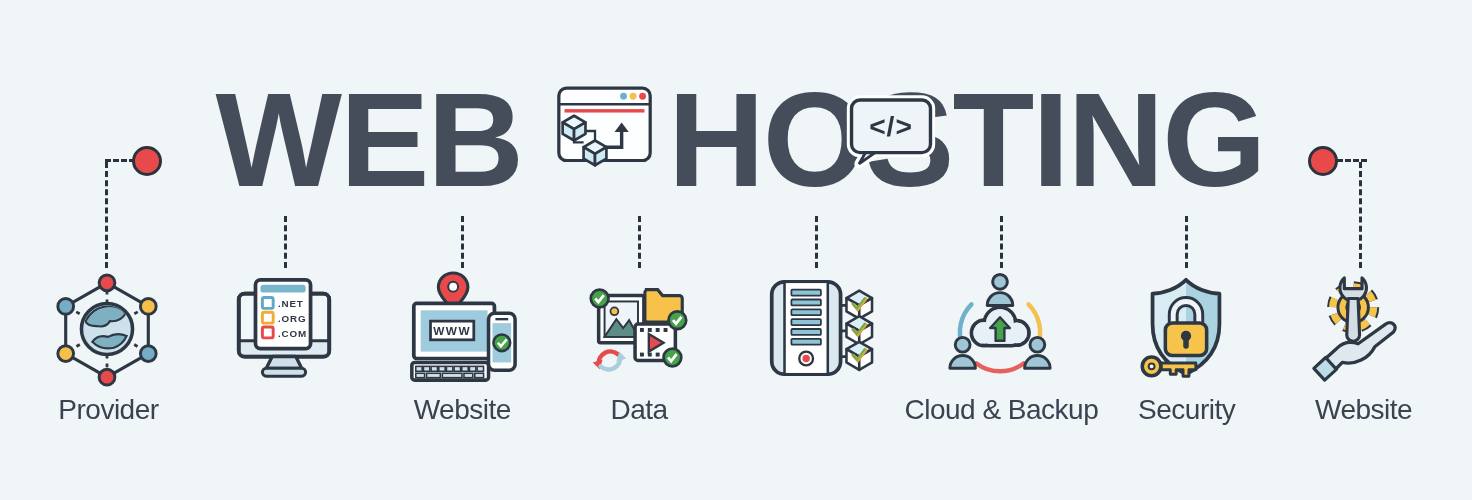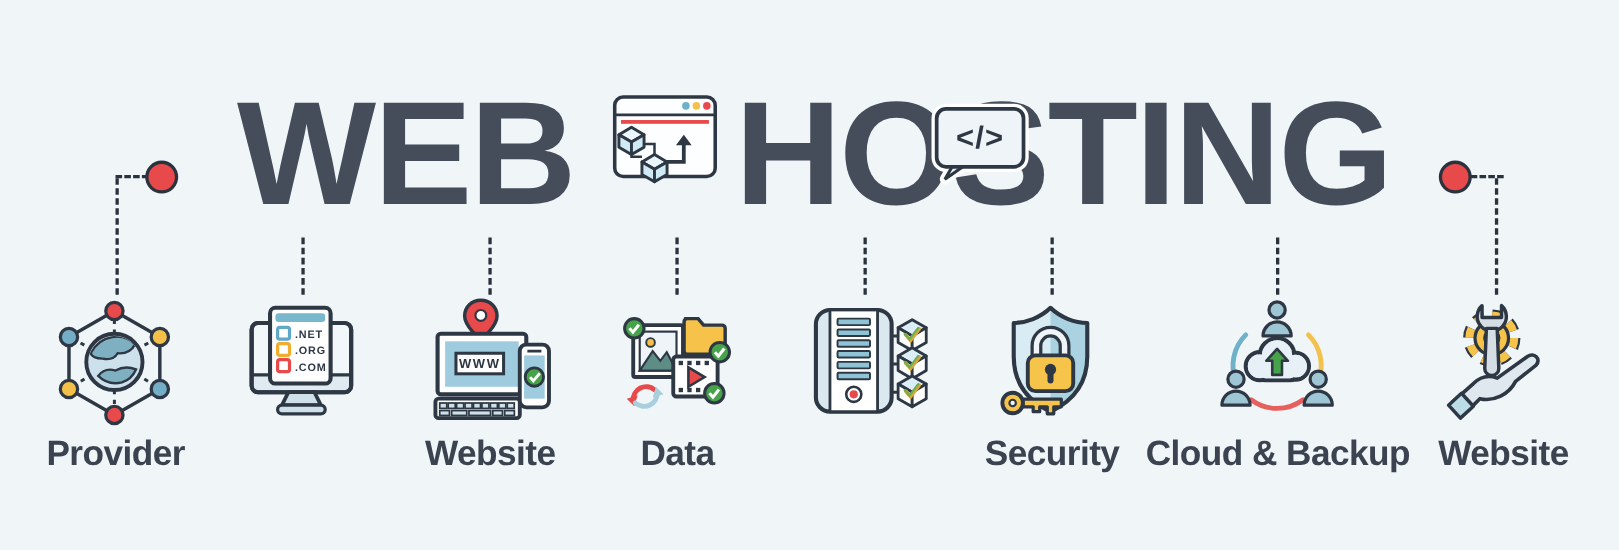--- a/index.html
+++ b/index.html
@@ -38,21 +38,21 @@
   
   .items-row{
     position:absolute;top:216px;left:20px;right:20px;
     display:flex;align-items:flex-start;
   }
   .item{flex:1;display:flex;flex-direction:column;align-items:center;}
   .connector{height:52px;width:0;border-left:3.5px dashed #2a333d;margin-bottom:2px;}
   .connector.hidden{visibility:hidden;}
   .icon-box{width:120px;height:120px;}
   .item-label{
-    margin-top:4px;font-size:32px;font-weight:bold;color:#3b4350;
+    margin-top:4px;font-size:28px;font-weight:normal;color:#3b4350;
     letter-spacing:-.5px;white-space:nowrap;
   }
   svg text.tld{font-family:"Liberation Sans",sans-serif;font-weight:bold;font-size:10px;fill:#2e3844;letter-spacing:.8px;}
   svg text.www{font-family:"Liberation Sans",sans-serif;font-weight:bold;font-size:12px;fill:#2e3844;letter-spacing:1.5px;text-anchor:middle;}
   svg text.code{font-family:"Liberation Sans",sans-serif;font-weight:bold;font-size:30px;fill:#2e3844;letter-spacing:1px;text-anchor:middle;}
 </style>
 </head>
 <body>
 
 <div class="banner">
@@ -285,74 +285,74 @@
             <path d="M98 86 l4.5 5 8 -10.5" stroke="#6fae4e" stroke-width="2"></path>
           </g>
         </svg>
       </div>
     </div>
 
     <div class="item">
       <div class="connector"></div>
       <div class="icon-box">
         <svg width="118" height="118" viewBox="0 0 120 120">
+          <g fill="none" stroke-width="4.5" stroke-linecap="round">
+            <path d="M31 35 A40 40 0 0 0 22 78" stroke="#6fb1c9"></path>
+            <path d="M89 35 A40 40 0 0 1 98 78" stroke="#f2c14e"></path>
+            <path d="M36 95 A40 40 0 0 0 84 95" stroke="#e8605d"></path>
+          </g>
+          <g fill="#9fc6d4" stroke="#2e3844" stroke-width="3" stroke-linejoin="round">
+            <circle cx="60" cy="12" r="7.5"></circle>
+              <path d="M47 36 a13 13 0 0 1 26 0 z"></path>
+            <circle cx="22" cy="76" r="7.5"></circle>
+              <path d="M9 100 a13 13 0 0 1 26 0 z"></path>
+            <circle cx="98" cy="76" r="7.5"></circle>
+              <path d="M85 100 a13 13 0 0 1 26 0 z"></path>
+          </g>
+          <g stroke="#2e3844" stroke-width="3.8" fill="#e7f0f6">
+            <circle cx="44" cy="64" r="13"></circle>
+              <circle cx="60" cy="54" r="16"></circle>
+            <circle cx="77" cy="64" r="12.5"></circle>
+              <rect x="42" y="62" width="37" height="15" rx="7"></rect>
+          </g>
+          <g fill="#e7f0f6">
+            <circle cx="44" cy="64" r="11"></circle>
+              <circle cx="60" cy="54" r="14"></circle>
+            <circle cx="77" cy="64" r="10.5"></circle>
+              <rect x="44" y="64" width="33" height="11" rx="5"></rect>
+          </g>
+          <path d="M60 48 L70 59 H64.5 V72 H55.5 V59 H50 Z" fill="#46a34a" stroke="#2e3844" stroke-width="2.4" stroke-linejoin="round"></path>
+        </svg>
+      </div>
+      <div class="item-label">Cloud &amp; Backup</div>
+    </div>
+
+    <div class="item">
+      <div class="connector"></div>
+      <div class="icon-box">
+        <svg width="118" height="118" viewBox="0 0 120 120">
           <path d="M60 10 C69 19 83 24 94 24 L94 55 C94 82 79 97 60 106 C41 97 26 82 26 55 L26 24 C37 24 51 19 60 10 Z" fill="#d9ecf3"></path>
           <path d="M60 10 C69 19 83 24 94 24 L94 55 C94 82 79 97 60 106 Z" fill="#abd2e0"></path>
           <path d="M60 10 C69 19 83 24 94 24 L94 55 C94 82 79 97 60 106 C41 97 26 82 26 55 L26 24 C37 24 51 19 60 10 Z" fill="none" stroke="#2e3844" stroke-width="3.8" stroke-linejoin="round"></path>
           <path d="M47 56 V45 a13 13 0 0 1 26 0 V56" fill="none" stroke="#2e3844" stroke-width="11"></path>
           <path d="M47 56 V45 a13 13 0 0 1 26 0 V56" fill="none" stroke="#eef4f8" stroke-width="5"></path>
           <rect x="39" y="54" width="42" height="33" rx="7" fill="#f6c44a" stroke="#2e3844" stroke-width="3.6"></rect>
           <circle cx="60" cy="67" r="5.2" fill="#2e3844"></circle>
           <rect x="57.2" y="69" width="5.6" height="11" rx="2.8" fill="#2e3844"></rect>
           <g>
             <path d="M34.5 94.5 H70 V101.5 H63 V108 H57 V101.5 H50 V106 H44 V101.5 H34.5 Z" fill="#f6c44a" stroke="#2e3844" stroke-width="3" stroke-linejoin="round"></path>
             <circle cx="25" cy="98" r="9.5" fill="#f6c44a" stroke="#2e3844" stroke-width="3.6"></circle>
             <circle cx="25" cy="98" r="3" fill="#f0f5f8" stroke="#2e3844" stroke-width="2"></circle>
           </g>
         </svg>
       </div>
       <div class="item-label">Security</div>
     </div>
 
     <div class="item">
-      <div class="connector"></div>
-      <div class="icon-box">
-        <svg width="118" height="118" viewBox="0 0 120 120">
-          <g fill="none" stroke-width="4.5" stroke-linecap="round">
-            <path d="M31 35 A40 40 0 0 0 22 78" stroke="#6fb1c9"></path>
-            <path d="M89 35 A40 40 0 0 1 98 78" stroke="#f2c14e"></path>
-            <path d="M36 95 A40 40 0 0 0 84 95" stroke="#e8605d"></path>
-          </g>
-          <g fill="#9fc6d4" stroke="#2e3844" stroke-width="3" stroke-linejoin="round">
-            <circle cx="60" cy="12" r="7.5"></circle>
-              <path d="M47 36 a13 13 0 0 1 26 0 z"></path>
-            <circle cx="22" cy="76" r="7.5"></circle>
-              <path d="M9 100 a13 13 0 0 1 26 0 z"></path>
-            <circle cx="98" cy="76" r="7.5"></circle>
-              <path d="M85 100 a13 13 0 0 1 26 0 z"></path>
-          </g>
-          <g stroke="#2e3844" stroke-width="3.8" fill="#e7f0f6">
-            <circle cx="44" cy="64" r="13"></circle>
-              <circle cx="60" cy="54" r="16"></circle>
-            <circle cx="77" cy="64" r="12.5"></circle>
-              <rect x="42" y="62" width="37" height="15" rx="7"></rect>
-          </g>
-          <g fill="#e7f0f6">
-            <circle cx="44" cy="64" r="11"></circle>
-              <circle cx="60" cy="54" r="14"></circle>
-            <circle cx="77" cy="64" r="10.5"></circle>
-              <rect x="44" y="64" width="33" height="11" rx="5"></rect>
-          </g>
-          <path d="M60 48 L70 59 H64.5 V72 H55.5 V59 H50 Z" fill="#46a34a" stroke="#2e3844" stroke-width="2.4" stroke-linejoin="round"></path>
-        </svg>
-      </div>
-      <div class="item-label">Cloud &amp; Backup</div>
-    </div>
-
-    <div class="item">
       <div class="connector hidden"></div>
       <div class="icon-box">
         <svg width="118" height="118" viewBox="0 0 120 120">
           <g>
             <circle cx="50" cy="38" r="20" fill="none" stroke="#2e3844" stroke-dasharray="8.5 7.2" stroke-width="13"></circle>
             <circle cx="50" cy="38" r="20" fill="none" stroke="#f6c44a" stroke-dasharray="8.5 7.2" stroke-width="9"></circle>
             <circle cx="50" cy="38" r="15.5" fill="#f6c44a" stroke="#2e3844" stroke-width="3"></circle>
             <circle cx="50" cy="38" r="6.5" fill="#f0f5f8" stroke="#2e3844" stroke-width="3"></circle>
           </g>
           <g stroke="#2e3844" stroke-linejoin="round" fill="#d6dee5">

